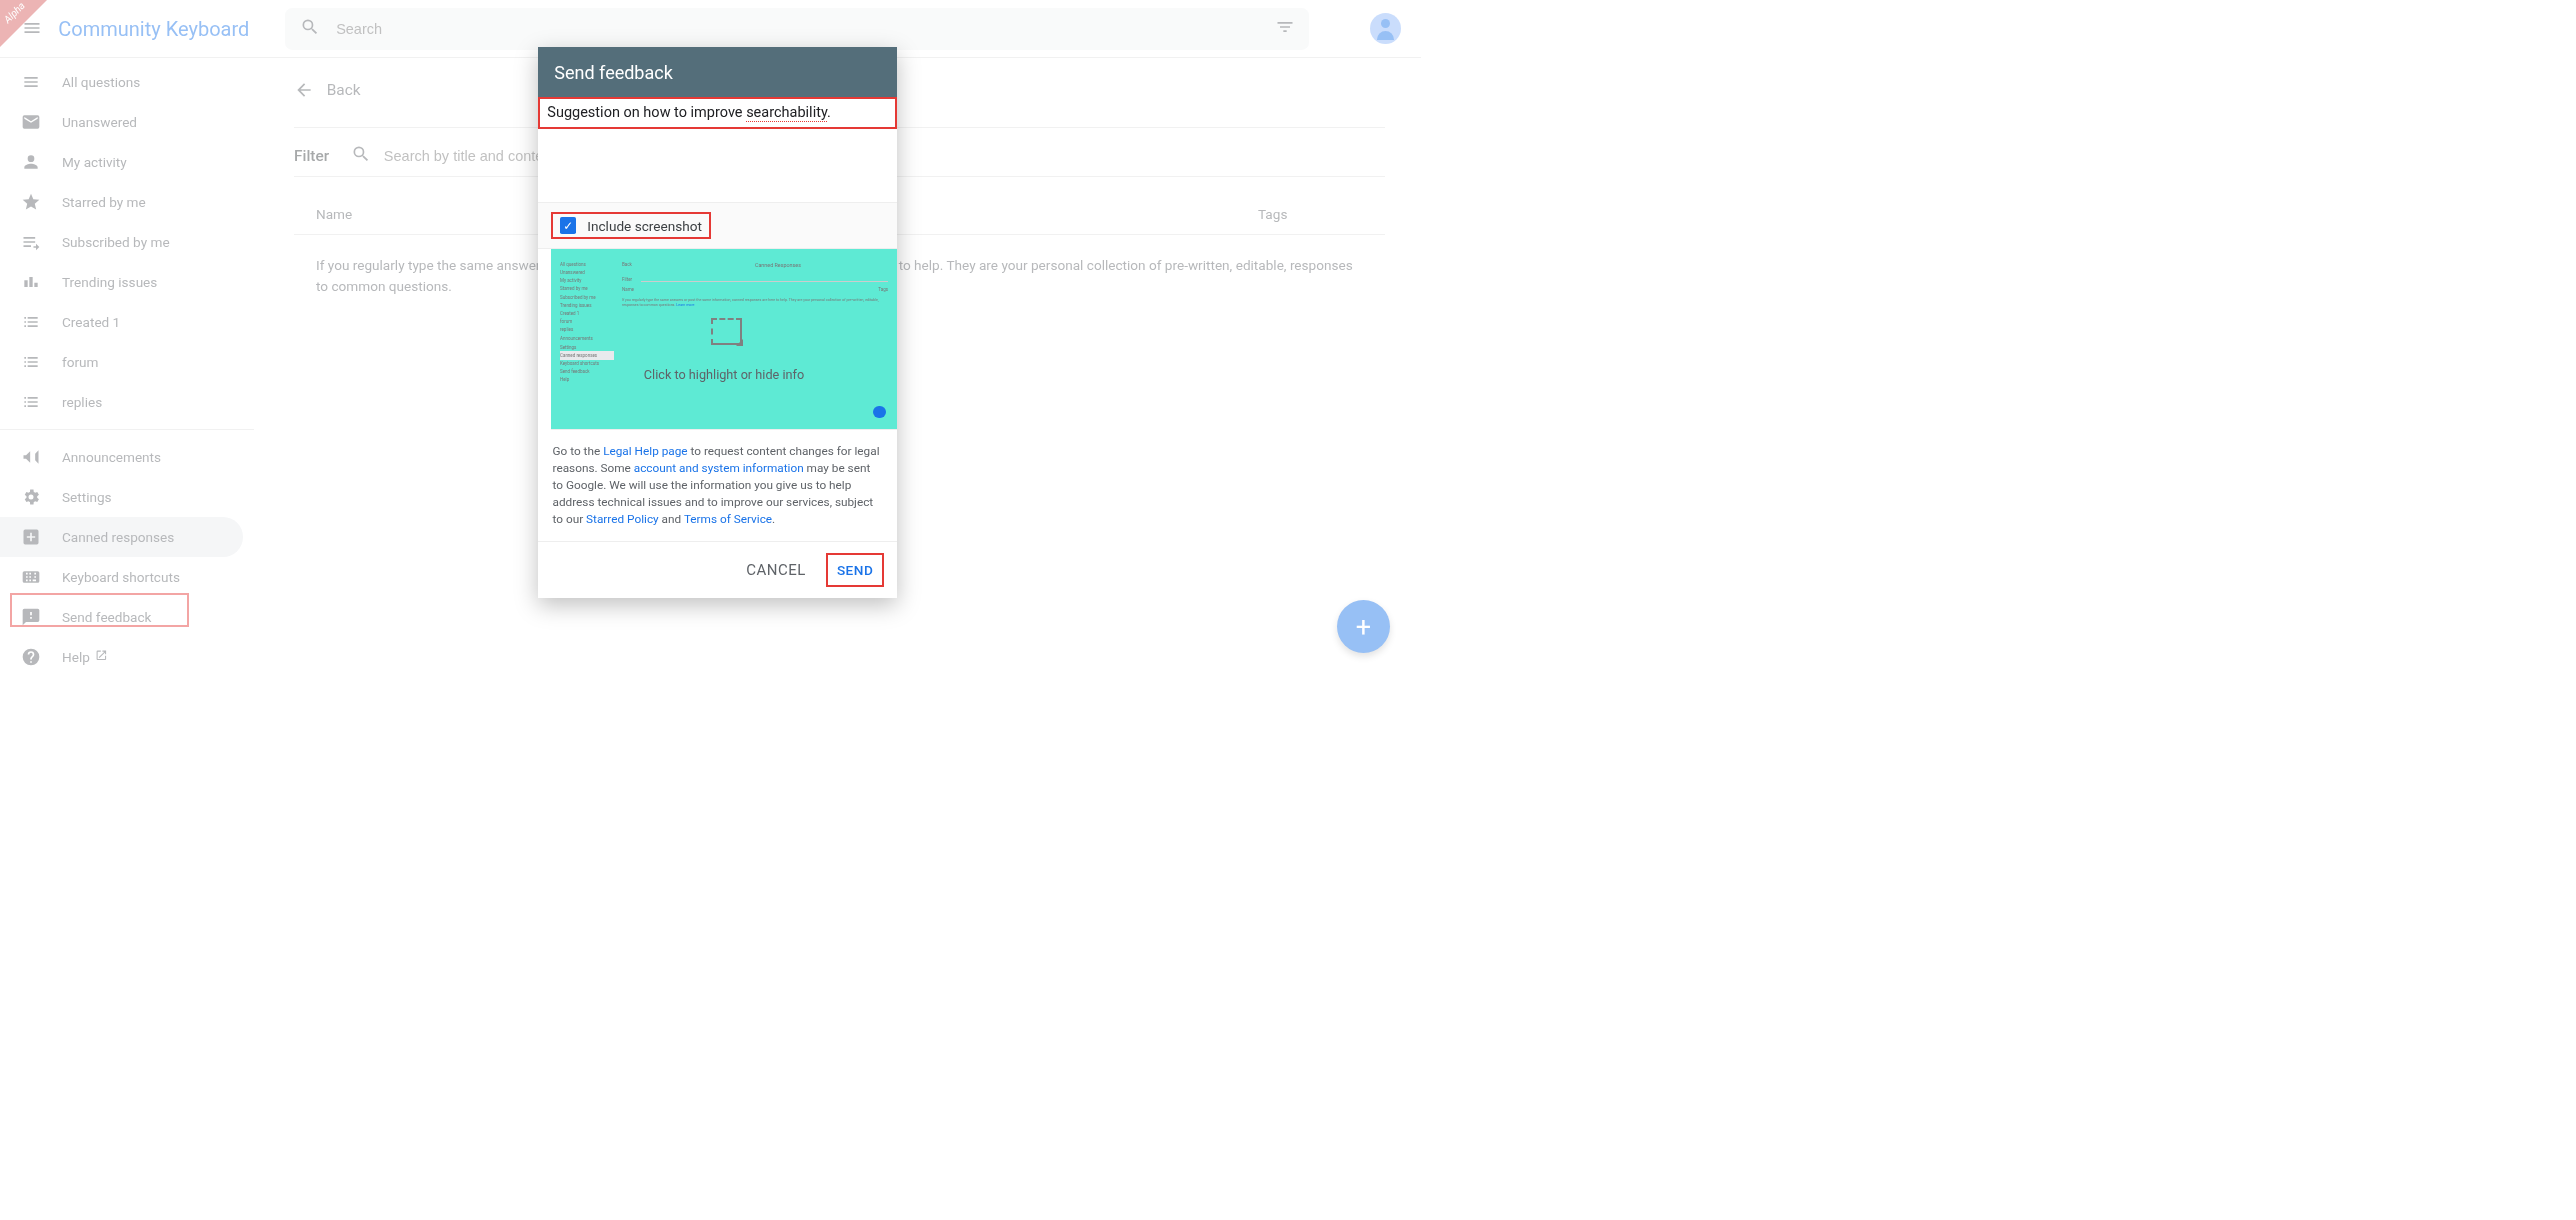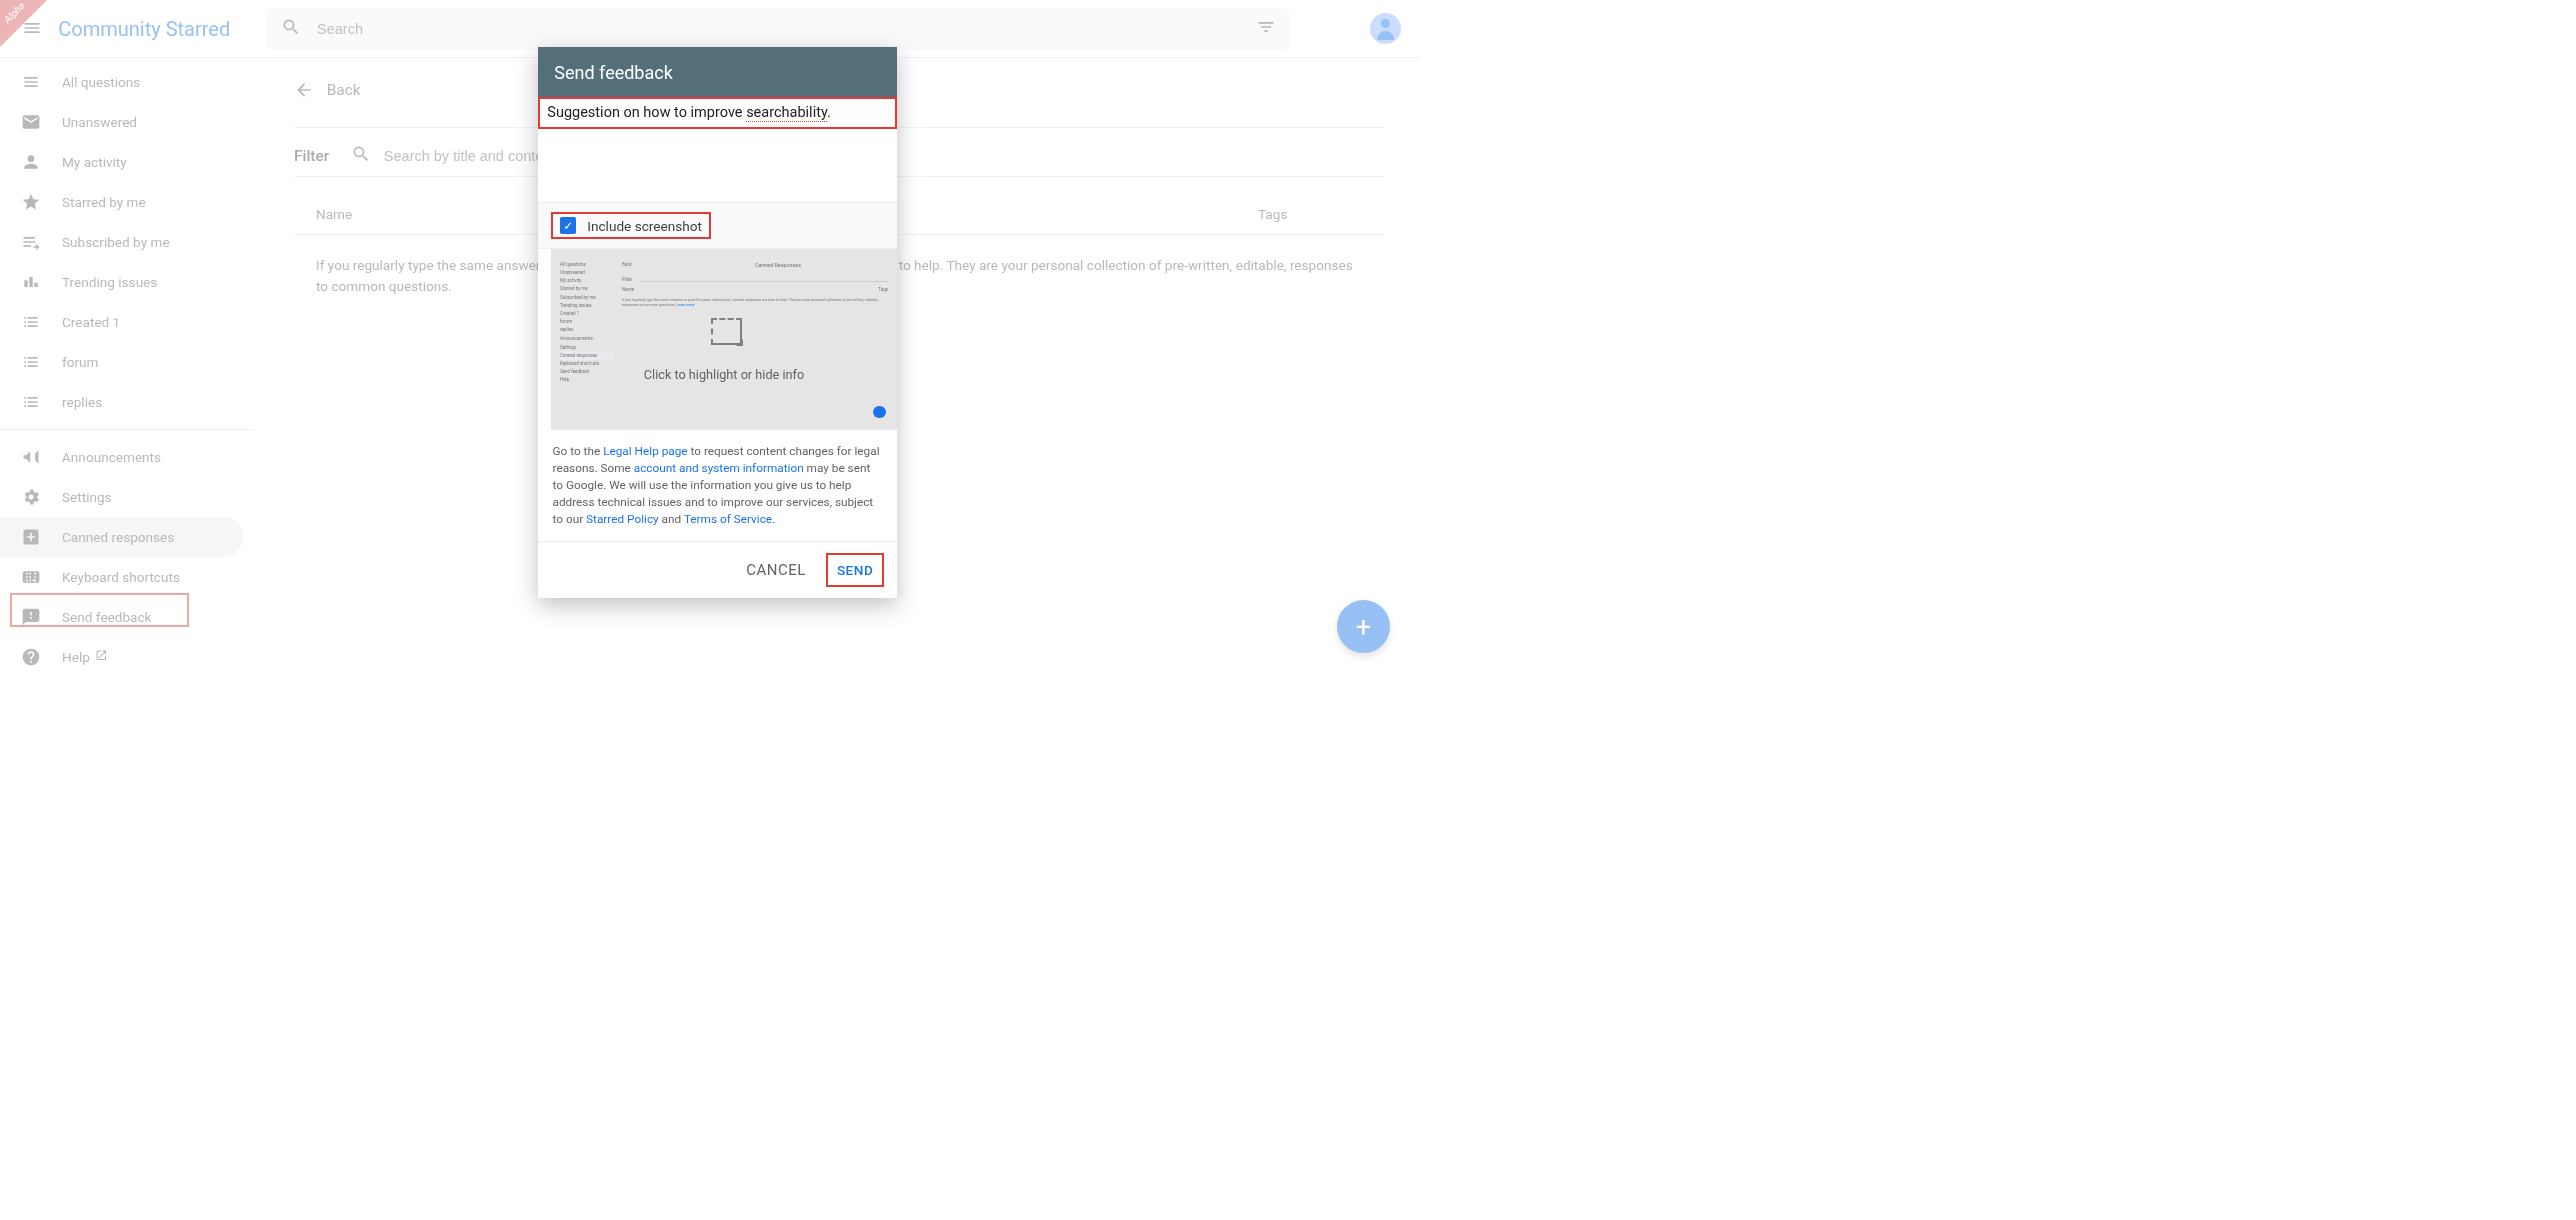--- a/index.html
+++ b/index.html
@@ -239,21 +239,21 @@
     background: #1a73e8;
     color: #fff;
     display: flex; align-items: center; justify-content: center;
     margin-right: 11px;
     border-radius: 1.8px;
     font-size: 11.8px;
   }
   .screenshot-row label { color: #3c4043; font-size: 13.6px; }
   .screenshot-preview {
     height: 181px;
-    background: #e5e5e5;
+    background: #5eead4;
     position: relative;
     border-bottom: 0.9px solid #eee;
     overflow: hidden;
     margin-left: 13px;
   }
   .sp-side {
     position: absolute;
     top: 11px; left: 9px;
     width: 54px;
     font-size: 4.5px;
@@ -335,21 +335,21 @@
 <div class="alpha-ribbon">
     <span>Alpha</span>
   </div>
 
 <div class="topbar">
   <div class="menu-icon">
     <svg viewBox="0 0 24 24">
         <path d="M3 6h18v2H3zM3 11h18v2H3zM3 16h18v2H3z"></path>
       </svg>
   </div>
-  <div class="app-title">Community Starred</div>
+  <div class="app-title">Community Keyboard</div>
   <div class="searchbar">
     <span class="srch-icon">
       <svg viewBox="0 0 24 24">
           <path d="M15.5 14h-.79l-.28-.27A6.47 6.47 0 0016 9.5 6.5 6.5 0 109.5 16a6.47 6.47 0 004.23-1.57l.27.28v.79l5 5L20.5 19zM9.5 14A4.5 4.5 0 1114 9.5 4.5 4.5 0 019.5 14z"></path>
         </svg>
     </span>
     <input placeholder="Search" style="">
     <span class="filter-icon">
       <svg viewBox="0 0 24 24">
           <path d="M3 6h18v2H3zM6 11h12v2H6zM10 16h4v2h-4z"></path>

